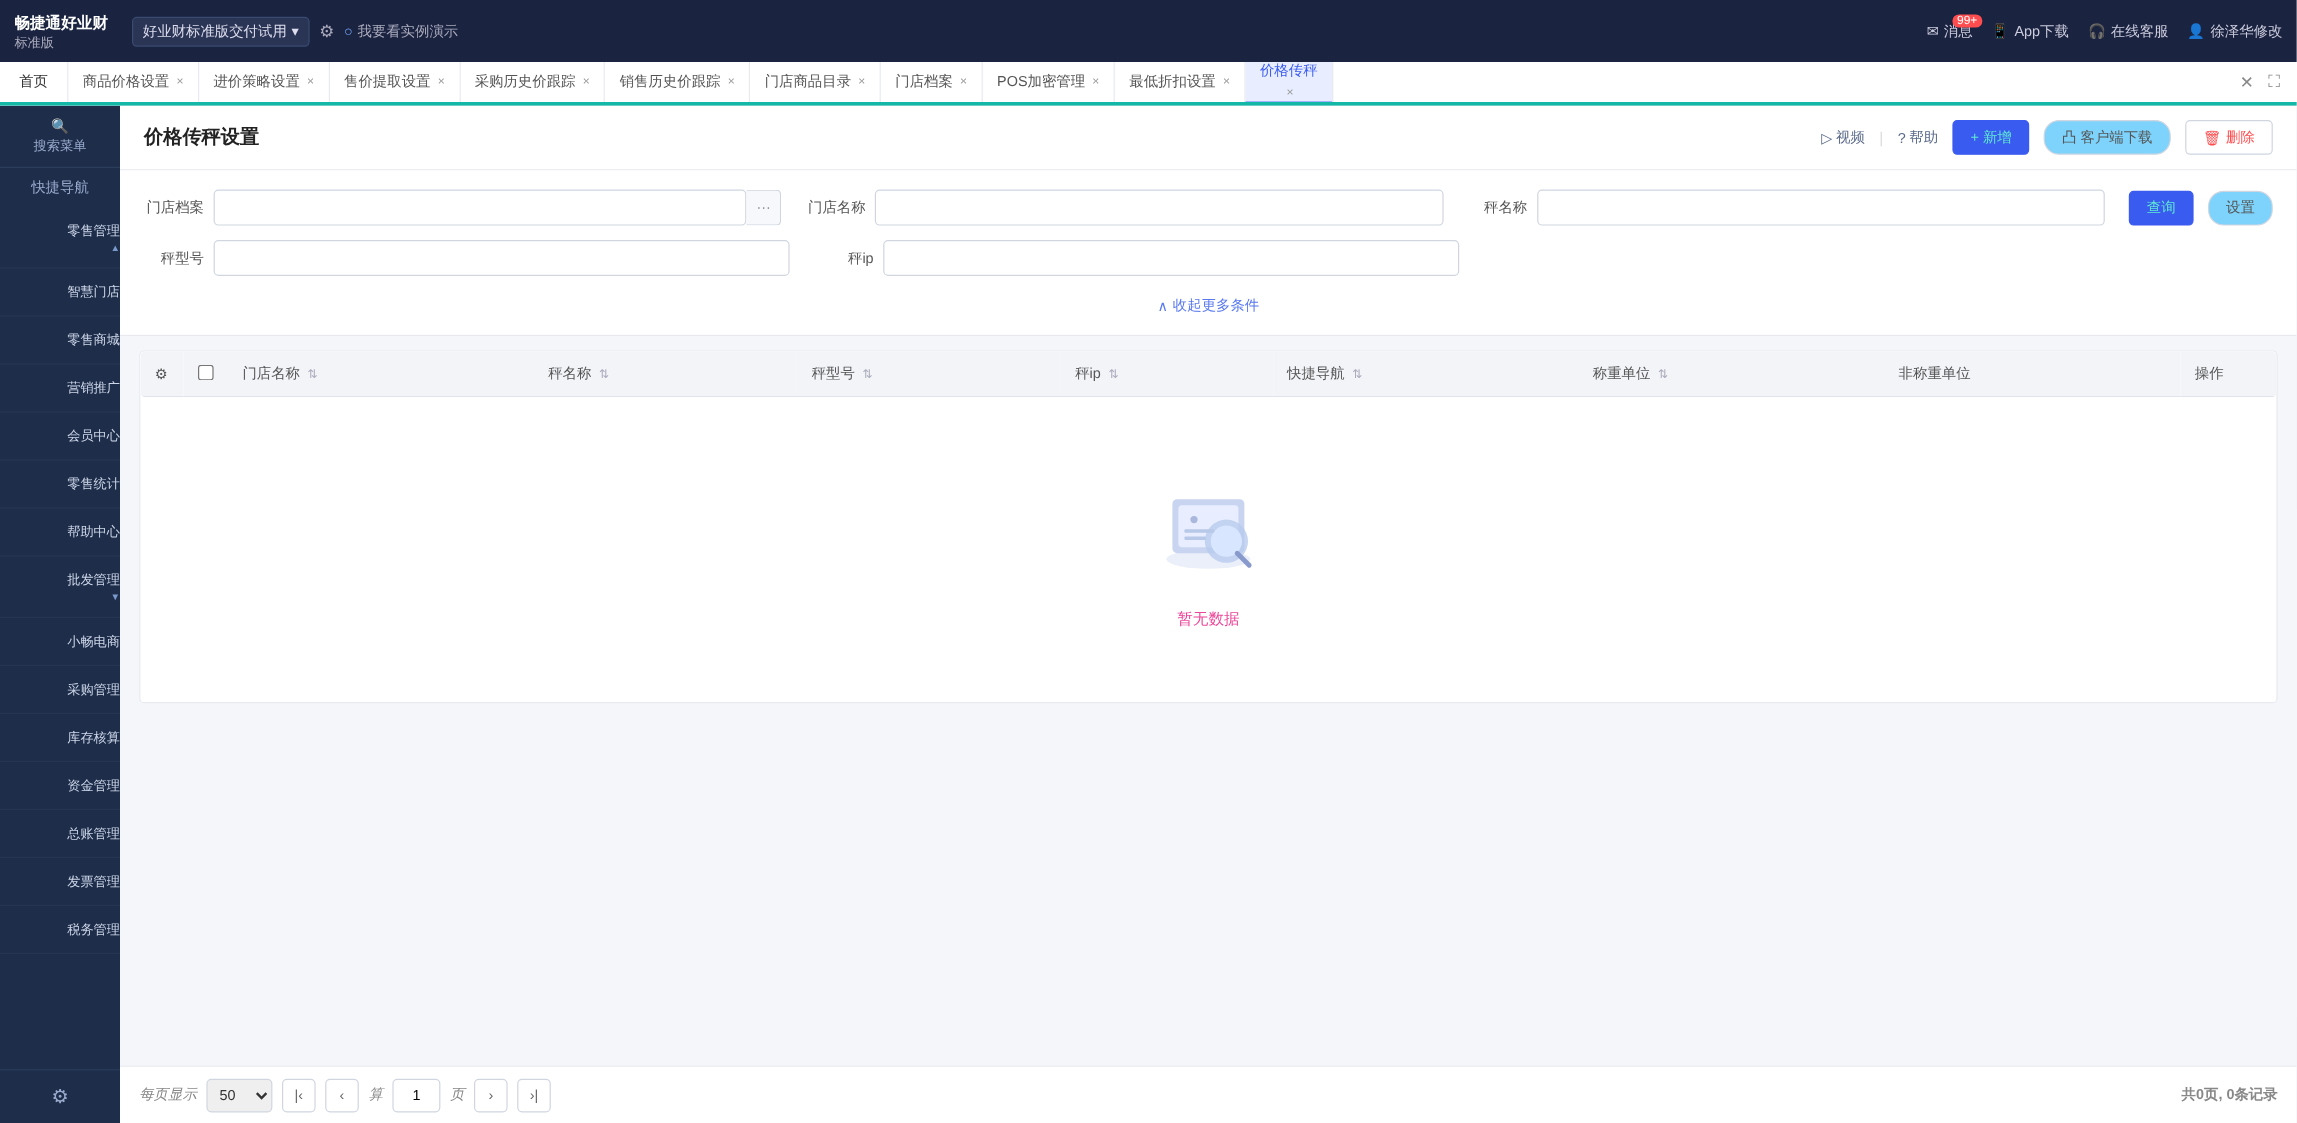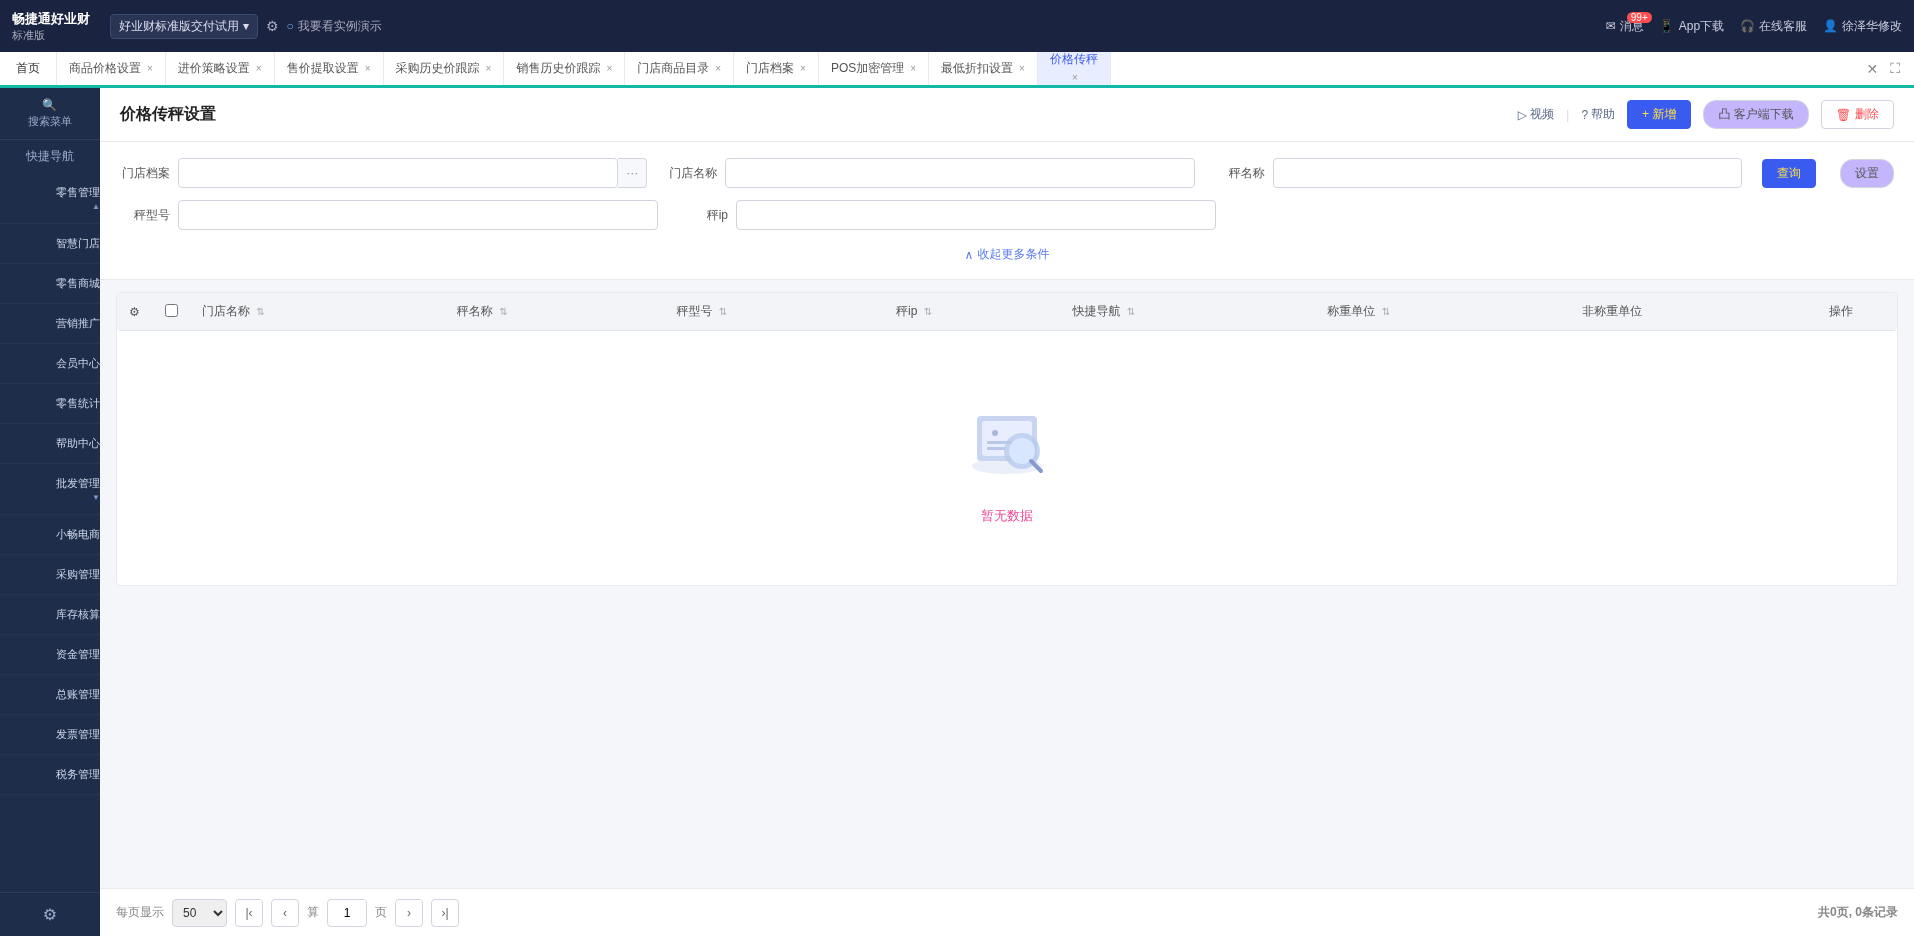--- a/index.html
+++ b/index.html
@@ -45,22 +45,22 @@
     
     .content-area { flex: 1; display: flex; flex-direction: column; overflow: hidden; background: #f5f6fa; }
 
     
     .page-header { background: #fff; padding: 12px 20px; border-bottom: 1px solid #e8eaf0; display: flex; align-items: center; justify-content: space-between; flex-shrink: 0; }
     .page-title { font-size: 16px; font-weight: bold; color: #222; }
     .page-header-right { display: flex; align-items: center; gap: 12px; }
     .header-link { color: #5a6a8a; font-size: 12px; cursor: pointer; display: flex; align-items: center; gap: 3px; }
     .divider-v { color: #ddd; }
     .btn { padding: 5px 14px; border-radius: 4px; font-size: 12px; cursor: pointer; border: 1px solid transparent; display: flex; align-items: center; gap: 4px; }
-    .btn-primary { background: #3a5bef; color: #fde047; border-color: #3a5bef; }
-    .btn-default { background: #c4b5fd; color: #555; border-color: #d0d5e0; border-radius: 13px; }
+    .btn-primary { background: #3a5bef; color: #5eead4; border-color: #3a5bef; }
+    .btn-default { background: #7dd3fc; color: #555; border-color: #d0d5e0; border-radius: 13px; }
     .btn-danger { background: #fff; color: #ff4d4f; border-color: #d0d5e0; }
 
     
     .filter-area { background: #fff; padding: 16px 20px 8px; border-bottom: 1px solid #e8eaf0; flex-shrink: 0; }
     .filter-row { display: flex; gap: 20px; margin-bottom: 12px; align-items: center; }
     .filter-item { display: flex; align-items: center; gap: 8px; flex: 1; }
     .filter-label { color: #555; font-size: 12px; white-space: nowrap; min-width: 50px; text-align: right; }
     .filter-input { flex: 1; height: 30px; border: 1px solid #d0d5e0; border-radius: 4px; padding: 0 8px; font-size: 12px; color: #333; outline: none; }
     .filter-input-with-btn { display: flex; align-items: center; flex: 1; }
     .filter-input-with-btn input { flex: 1; height: 30px; border: 1px solid #d0d5e0; border-radius: 4px 0 0 4px; padding: 0 8px; font-size: 12px; outline: none; }
@@ -77,21 +77,21 @@
     .th-settings { width: 36px; text-align: center; }
     .th-op { width: 80px; text-align: center; }
 
     
     .empty-state { display: flex; flex-direction: column; align-items: center; justify-content: center; padding: 60px 20px; }
     .empty-icon { width: 100px; height: 100px; margin-bottom: 16px; }
     .empty-text { color: #ec4899; font-size: 13px; }
 
     
     .pagination { height: 48px; background: #fff; border-top: 1px solid #e8eaf0; display: flex; align-items: center; padding: 0 16px; gap: 8px; flex-shrink: 0; }
-    .pagination-label { color: #888; font-size: 12px; }
+    .pagination-label { color: #888; font-size: 12px; font-style: italic; }
     .pagination-select { height: 28px; border: 1px solid #d0d5e0; border-radius: 4px; padding: 0 6px; font-size: 12px; color: #333; }
     .pagination-btn { width: 28px; height: 28px; border: 1px solid #d0d5e0; border-radius: 4px; background: #fff; cursor: pointer; display: flex; align-items: center; justify-content: center; color: #666; font-size: 12px; }
     .pagination-btn:disabled { color: #ccc; cursor: not-allowed; }
     .pagination-input { width: 40px; height: 28px; border: 1px solid #d0d5e0; border-radius: 4px; text-align: center; font-size: 12px; }
     .pagination-info { margin-left: auto; color: #888; font-size: 12px; font-weight: bold; }
 
     .table-wrapper { background: #fff; border-radius: 4px; overflow: hidden; border: 1px solid #e8eaf0; }
   </style>
 </head>
 <body>
@@ -269,21 +269,21 @@
           </div>
         </div>
         <div class="filter-item">
           <span class="filter-label">门店名称</span>
           <input type="text" class="filter-input" style="">
         </div>
         <div class="filter-item">
           <span class="filter-label">秤名称</span>
           <input type="text" class="filter-input" style="">
         </div>
-        <div style="display:flex; gap:24px; flex-shrink:0;">
+        <div style="display:flex; gap:12px; flex-shrink:0;">
           <button class="btn btn-primary">查询</button>
           <button class="btn btn-default">设置</button>
         </div>
       </div>
       <div class="filter-row">
         <div class="filter-item">
           <span class="filter-label">秤型号</span>
           <input type="text" class="filter-input" style="">
         </div>
         <div class="filter-item">

